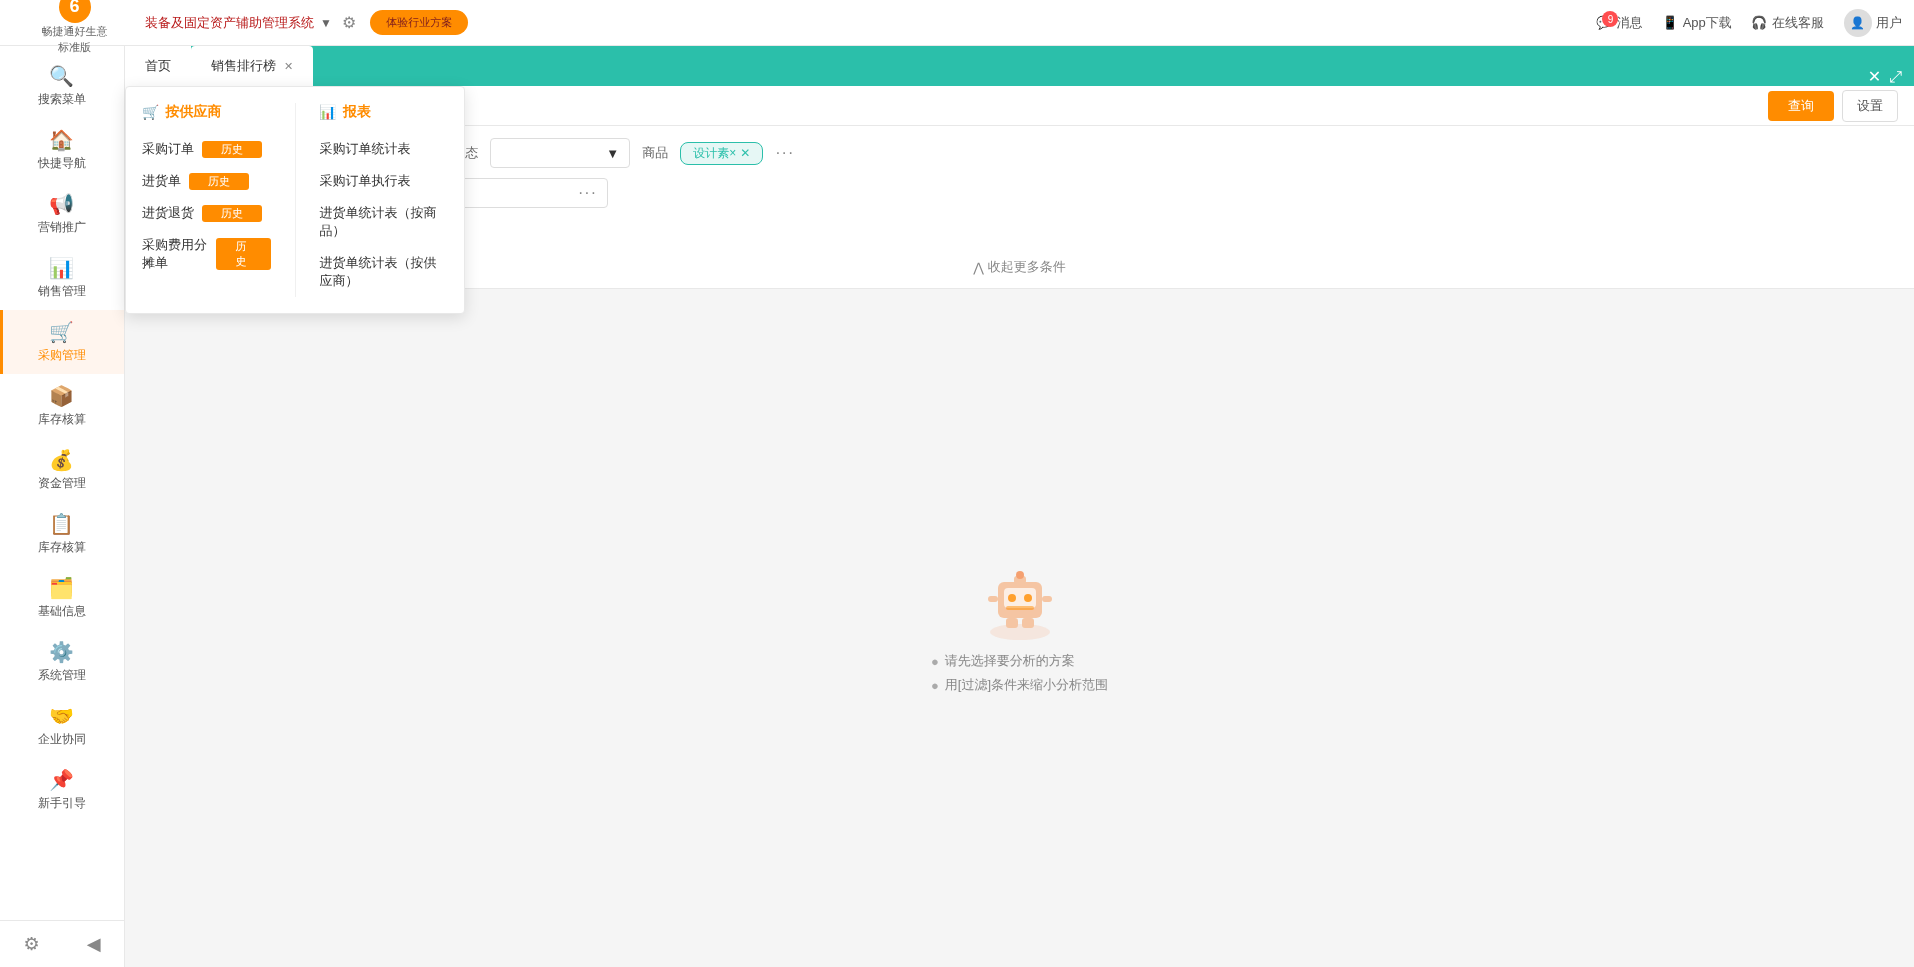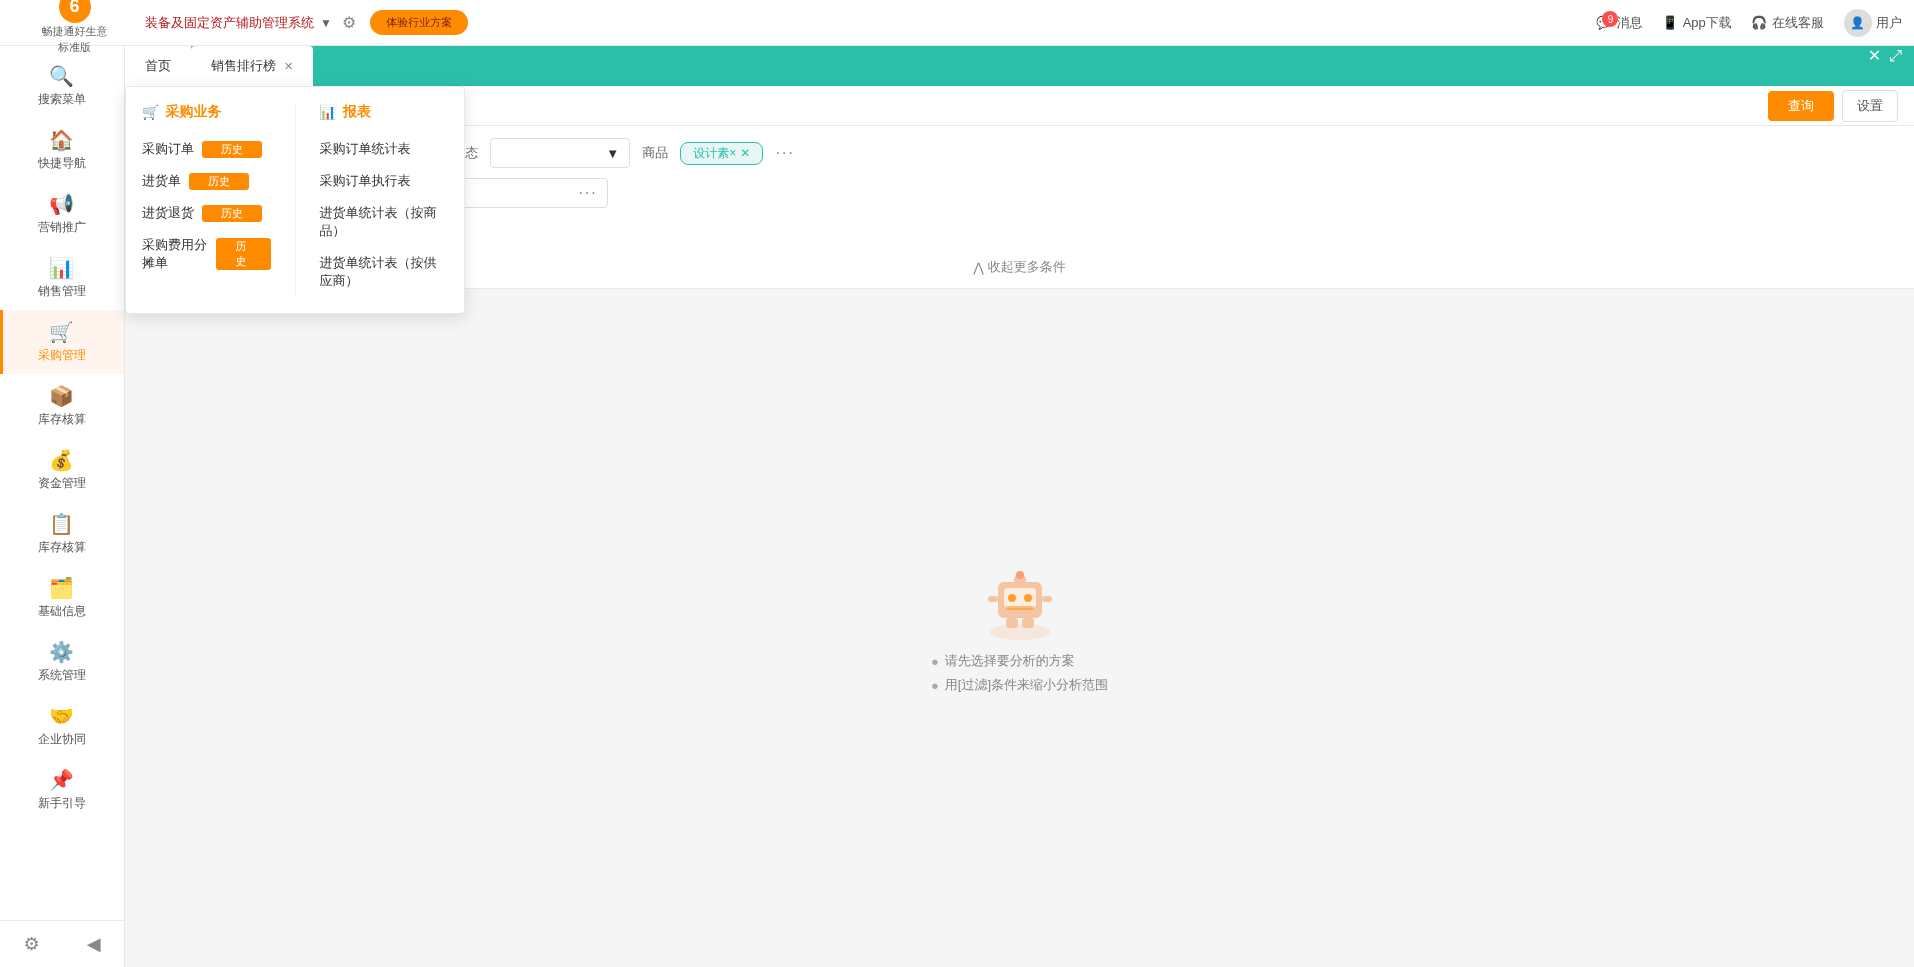--- a/index.html
+++ b/index.html
@@ -168,21 +168,21 @@
       display: flex;
       flex-direction: column;
       overflow: hidden;
     }
 
     
     .tab-bar {
       height: 40px;
       background: #2bbfaa;
       display: flex;
-      align-items: flex-start;
+      align-items: flex-end;
       padding: 0 0;
     }
     .tab-item {
       height: 40px;
       padding: 0 20px;
       display: flex;
       align-items: center;
       font-size: 13px;
       color: #fff;
       cursor: pointer;
@@ -609,21 +609,21 @@
 
   </div>
 
 </div>
 
 <div class="dropdown-menu">
 
   <div class="dropdown-col">
     <div class="dropdown-col-title">
       <span>🛒</span>
-      <span>采购业务</span>
+      <span>按供应商</span>
     </div>
     <div class="dropdown-item">
       <span>采购订单</span>
       <span class="history-badge">历史</span>
     </div>
     <div class="dropdown-item">
       <span>进货单</span>
       <span class="history-badge">历史</span>
     </div>
     <div class="dropdown-item">

